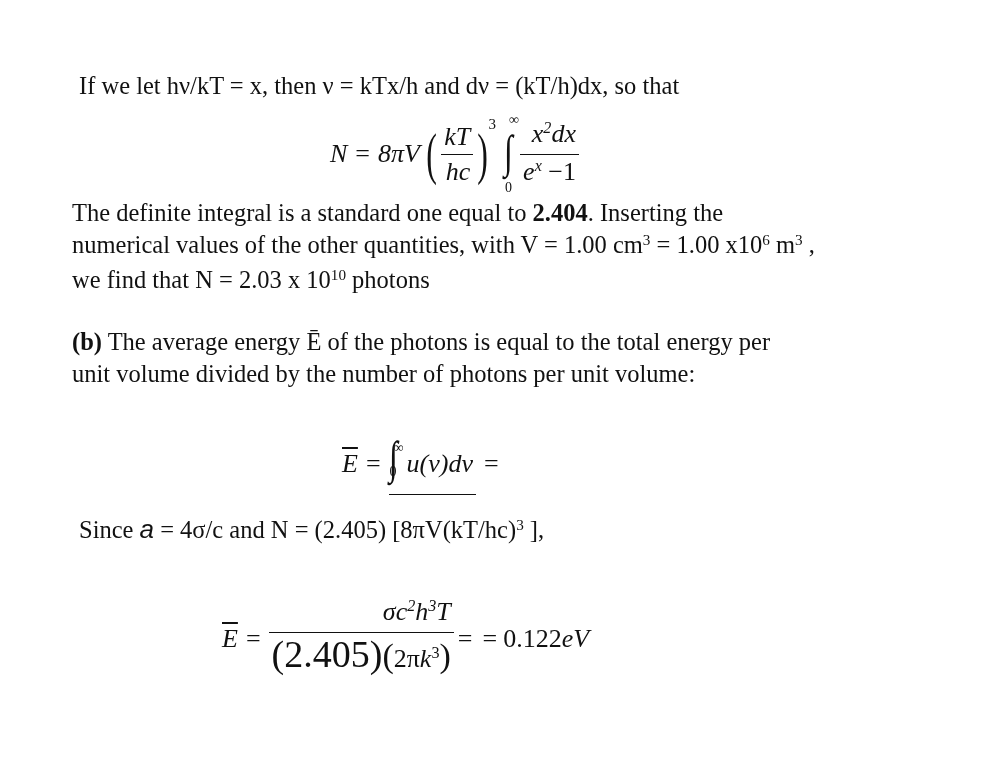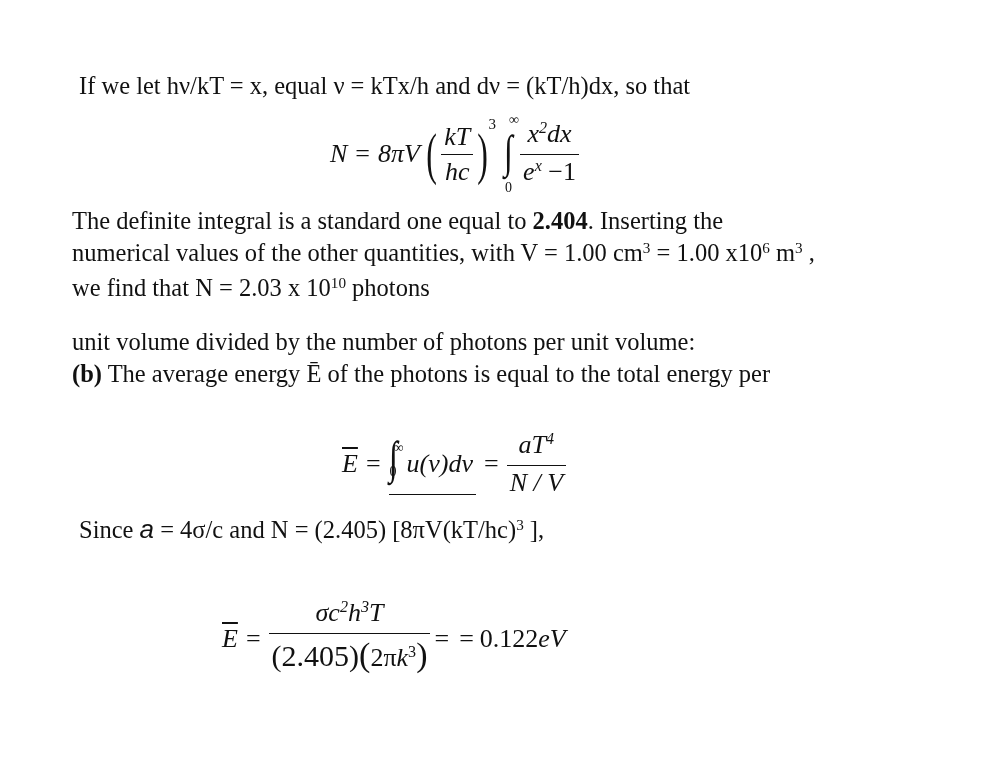--- a/index.html
+++ b/index.html
@@ -4,38 +4,38 @@
 <style>
   html, body { margin: 0; padding: 0; background: #ffffff; }
   body { width: 990px; height: 765px; position: relative; overflow: hidden;
          font-family: "Liberation Serif", "DejaVu Serif", serif; color: #111; }
   .abs { position: absolute; }
   .para { font-size: 24.5px; line-height: 32px; white-space: nowrap; }
   .it { font-style: italic; }
   .b { font-weight: bold; }
   sup { font-size: 62%; vertical-align: 0; position: relative; top: -0.55em; }
   .math { font-family: "Liberation Serif", "DejaVu Serif", serif; font-size: 26px; color: #111; }
-  .frac { display: inline-block; vertical-align: middle; text-align: center; }
+  .frac { display: inline-block; vertical-align: middle; text-align: right; }
   .frac .num, .frac .den { display: block; padding: 0 3px; line-height: 34px; }
   .frac .bar { display: block; border-top: 1.5px solid #111; height: 0; }
   .paren { display: inline-block; vertical-align: middle; font-size: 58px; line-height: 58px;
            transform: scaleX(0.55); font-weight: 200; }
   .intg { display: inline-block; position: relative; vertical-align: middle; width: 16px; height: 64px; }
   .intg .sym { position: absolute; left: 0; top: 4px; font-size: 46px; line-height: 52px;
                transform: scaleX(0.7); transform-origin: left; }
   .intg .ub { position: absolute; left: 5px; top: -10px; font-size: 14px; }
   .intg .lb { position: absolute; left: 1px; bottom: -10px; font-size: 14px; }
   .overbar { text-decoration: overline; }
   .sans-a { font-family: "Liberation Sans", "DejaVu Sans", sans-serif; font-style: italic; font-size: 26px; }
 </style>
 </head>
 <body>
 
 <div class="abs para" style="left:79px; top:70px;">
-  <span>If we let hν/kT = x, equal ν = kTx/h and dν = (kT/h)dx, so that</span>
+  <span>If we let hν/kT = x, then ν = kTx/h and dν = (kT/h)dx, so that</span>
 </div>
 
 <div class="abs math" style="left:330px; top:112px; height:84px; display:flex; align-items:center;">
   <span class="it">N</span>
   <span style="margin:0 8px;">=</span>
   <span><span class="it">8πV</span></span>
   <span class="paren" style="margin-left:2px;">(</span>
   <span class="frac it">
     <span class="num">kT</span>
     <span class="bar"></span>
@@ -48,62 +48,57 @@
     <span class="ub">∞</span>
     <span class="lb">0</span>
   </span>
   <span class="frac it">
     <span class="num"><span>x</span><sup>2</sup><span>dx</span></span>
     <span class="bar"></span>
     <span class="den"><span>e</span><sup>x</sup><span style="font-style:normal"> −1</span></span>
   </span>
 </div>
 
-<div class="abs para" style="left:72px; top:205px;">
+<div class="abs para" style="left:72px; top:197px;">
   <div><span>The definite integral is a standard one equal to </span><span class="b">2.404</span><span>. Inserting the</span></div>
   <div><span>numerical values of the other quantities, with V = 1.00 cm</span><sup>3</sup><span> = 1.00 x10</span><sup>6</sup><span> m</span><sup>3</sup><span> ,</span></div>
   <div><span>we find that N = 2.03 x 10</span><sup>10</sup><span> photons</span></div>
 </div>
 
 <div class="abs para" style="left:72px; top:326px;">
+  <div><span class="b">(b)</span><span> The average energy  Ē  of the photons is equal to the total energy per</span></div>
   <div><span>unit volume divided by the number of photons per unit volume:</span></div>
-  <div><span class="b">(b)</span><span> The average energy  Ē  of the photons is equal to the total energy per</span></div>
 </div>
 
 <div class="abs math" style="left:342px; top:408px; height:112px; display:flex; align-items:center;">
   <span class="it overbar">E</span>
   <span style="margin:0 8px;">=</span>
   <span class="frac it">
     <span class="num" style="position:relative; padding-left:18px; line-height:60px;">
       <span class="intg" style="position:absolute; left:0; top:-6px;">
         <span class="sym" style="font-style:normal">∫</span>
         <span class="ub" style="font-style:normal">∞</span>
         <span class="lb" style="font-style:normal">0</span>
       </span>
       <span>u(v)dv</span>
     </span>
     <span class="bar"></span>
   </span>
   <span style="margin:0 8px;">=</span>
-  <span class="frac it">
-    <span class="num"><span>aT</span><sup>4</sup></span>
-    <span class="bar"></span>
-    <span class="den">N / V</span>
-  </span>
 </div>
 
 <div class="abs para" style="left:79px; top:513px;">
   <span>Since </span>
   <span class="sans-a">a</span><span> = 4σ/c and N = (2.405) [8πV(kT/hc)</span><sup>3</sup><span> ],</span>
 </div>
 
 <div class="abs math" style="left:222px; top:596px; height:86px; display:flex; align-items:center;">
   <span class="it overbar">E</span>
   <span style="margin:0 8px;">=</span>
   <span class="frac">
     <span class="num it"><span>σ</span><span>c</span><sup>2</sup><span>h</span><sup>3</sup><span>T</span></span>
     <span class="bar"></span>
-    <span class="den" style="line-height:42px;"><span style="font-size:30px;margin-top:32px;">(2.405)</span><span style="font-size:34px;">(</span><span>2π</span><span class="it">k</span><sup>3</sup><span style="font-size:34px;">)</span></span>
+    <span class="den" style="line-height:42px;"><span style="font-size:38px;margin-top:32px;">(2.405)</span><span style="font-size:34px;">(</span><span>2π</span><span class="it">k</span><sup>3</sup><span style="font-size:34px;">)</span></span>
   </span>
   <span style="margin:0 4px;">=</span>
   <span style="margin:0 6px;">=</span>
   <span><span>0.122</span><span class="it">eV</span></span>
 </div>
 
 </body></html>

